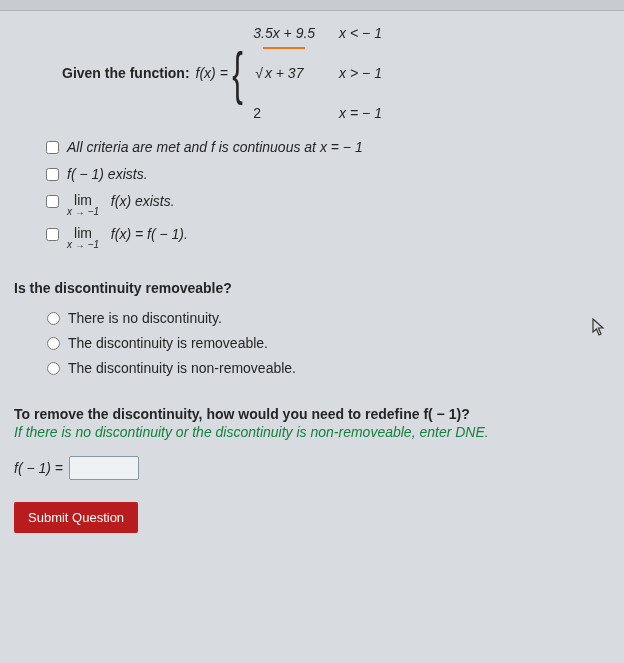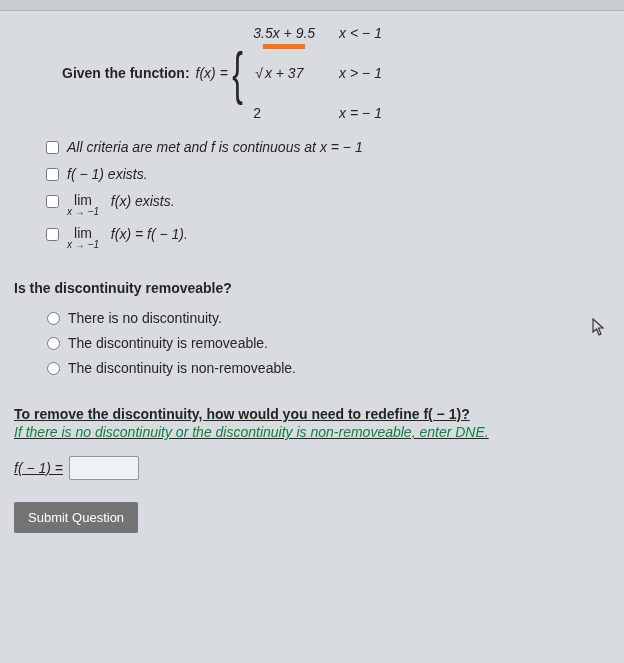--- a/index.html
+++ b/index.html
@@ -54,21 +54,21 @@
   }
   .sqrt {
     display: inline-block;
     position: relative;
     padding-left: 2px;
   }
   .sqrt::before {
     content: "√";
   }
   .sqrt .radicand {
-    border-top: 5px solid #f97316;
+    border-top: 2px solid #f97316;
     padding: 16px 2px;
     text-align: center;
   }
   .question-prompt {
     font-weight: bold;
     margin-bottom: 16px;
   }
   .underline {
     text-decoration: underline;
   }
@@ -99,21 +99,20 @@
     font-size: 14px;
   }
   .lim-block .bot {
     font-size: 10px;
   }
   .q2-prompt {
     font-weight: bold;
     margin-bottom: 14px;
   }
   .q3-block {
-    text-decoration: underline;
   }
   .q3-prompt {
     font-weight: bold;
   }
   .q3-hint {
     font-style: italic;
     margin-bottom: 16px;
     margin-top: 2px;
     color: #15803d;
   }
@@ -127,21 +126,21 @@
     height: 24px;
     background: #eef2f5;
     border: 1px solid #8a96a0;
     border-radius: 2px;
     margin-left: 6px;
     font-size: 14px;
     padding: 2px 4px;
     box-sizing: border-box;
   }
   .submit-btn {
-    background: #737373;
+    background: #b91c1c;
     color: #fff;
     border: none;
     padding: 8px 14px;
     font-size: 13px;
     border-radius: 2px;
     margin-top: 22px;
     cursor: pointer;
   }
   .cursor-icon {
     position: absolute;

